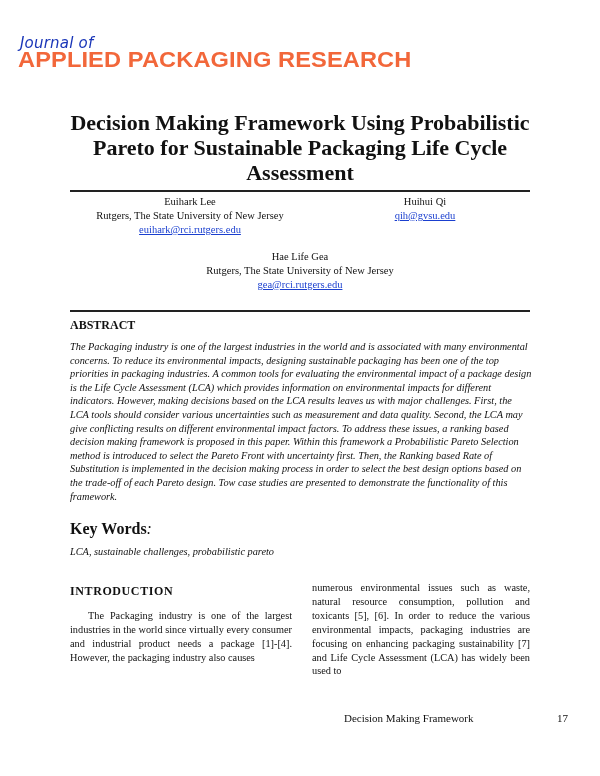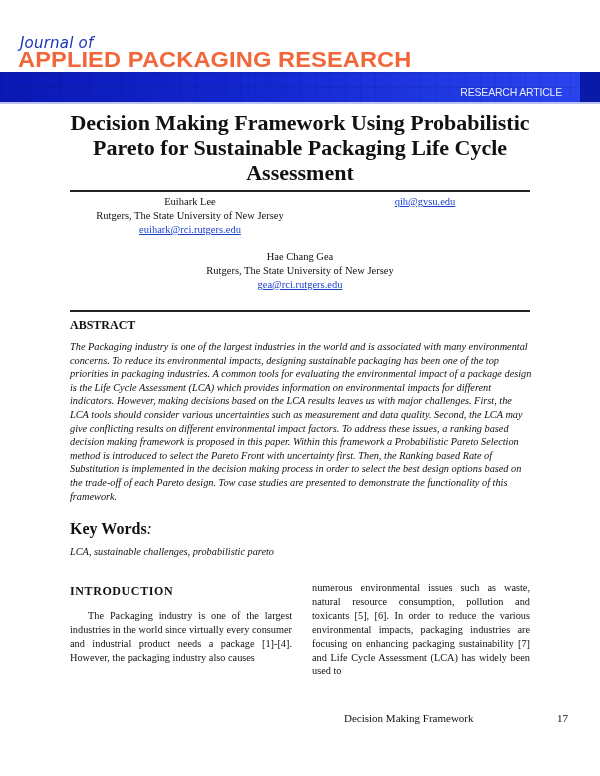--- a/index.html
+++ b/index.html
@@ -149,42 +149,39 @@
     }
     .footer-title { left: 344px; }
     .footer-page { left: 519px; margin-left: 38px; }
   </style>
 </head>
 <body>
 
 <header class="masthead">
   <div class="journal-of">Journal of</div>
   <div class="journal-name">APPLIED PACKAGING RESEARCH</div>
-  <div class="banner">
-    <div class="banner-corner"></div>
-    <div class="article-type">RESEARCH ARTICLE</div>
-  </div>
 </header>
 
 <h1 class="title" style="margin:0;font-weight:bold;">Decision Making Framework Using Probabilistic Pareto for Sustainable Packaging Life Cycle Assessment</h1>
 
 <div class="rule" style="top:190px;"></div>
 
 <div class="author author-1">
   <div class="name">Euihark Lee</div>
   <div>Rutgers, The State University of New Jersey</div>
   <a class="email">euihark@rci.rutgers.edu</a>
 </div>
 
 <div class="author author-2">
+  <div class="name">Huihui Qi</div>
   <a class="email">qih@gvsu.edu</a>
 </div>
 
 <div class="author author-3">
-  <div class="name">Hae Chang Gea</div>
+  <div class="name">Hae Life Gea</div>
   <div>Rutgers, The State University of New Jersey</div>
   <a class="email">gea@rci.rutgers.edu</a>
 </div>
 
 <div class="rule" style="top:310px;"></div>
 
 <div class="section-heading abstract-heading">ABSTRACT</div>
 <div class="abstract-body">The Packaging industry is one of the largest industries in the world and is associated with many environmental concerns. To reduce its environmental impacts, designing sustainable packaging has been one of the top priorities in packaging industries. A common tools for evaluating the environmental impact of a package design is the Life Cycle Assessment (LCA) which provides information on environmental impacts for different indicators. However, making decisions based on the LCA results leaves us with major challenges. First, the LCA tools should consider various uncertainties such as measurement and data quality. Second, the LCA may give conflicting results on different environmental impact factors. To address these issues, a ranking based decision making framework is proposed in this paper. Within this framework a Probabilistic Pareto Selection method is introduced to select the Pareto Front with uncertainty first. Then, the Ranking based Rate of Substitution is implemented in the decision making process in order to select the best design options based on the trade-off of each Pareto design. Tow case studies are presented to demonstrate the functionality of this framework.</div>
 
 <div class="keywords-heading"><b>Key Words</b><i>:</i></div>

